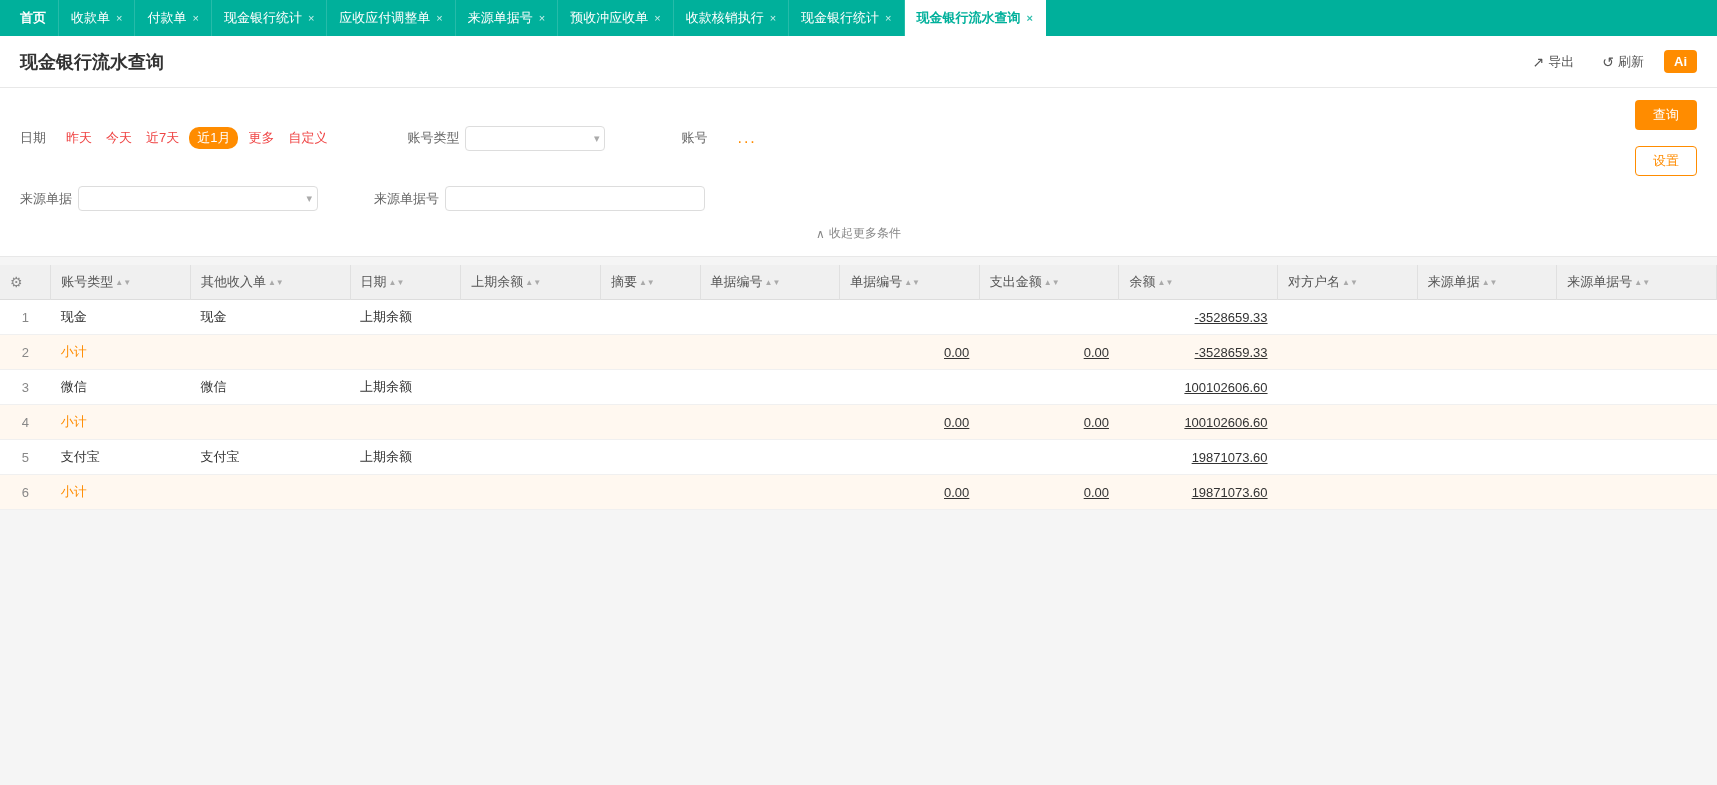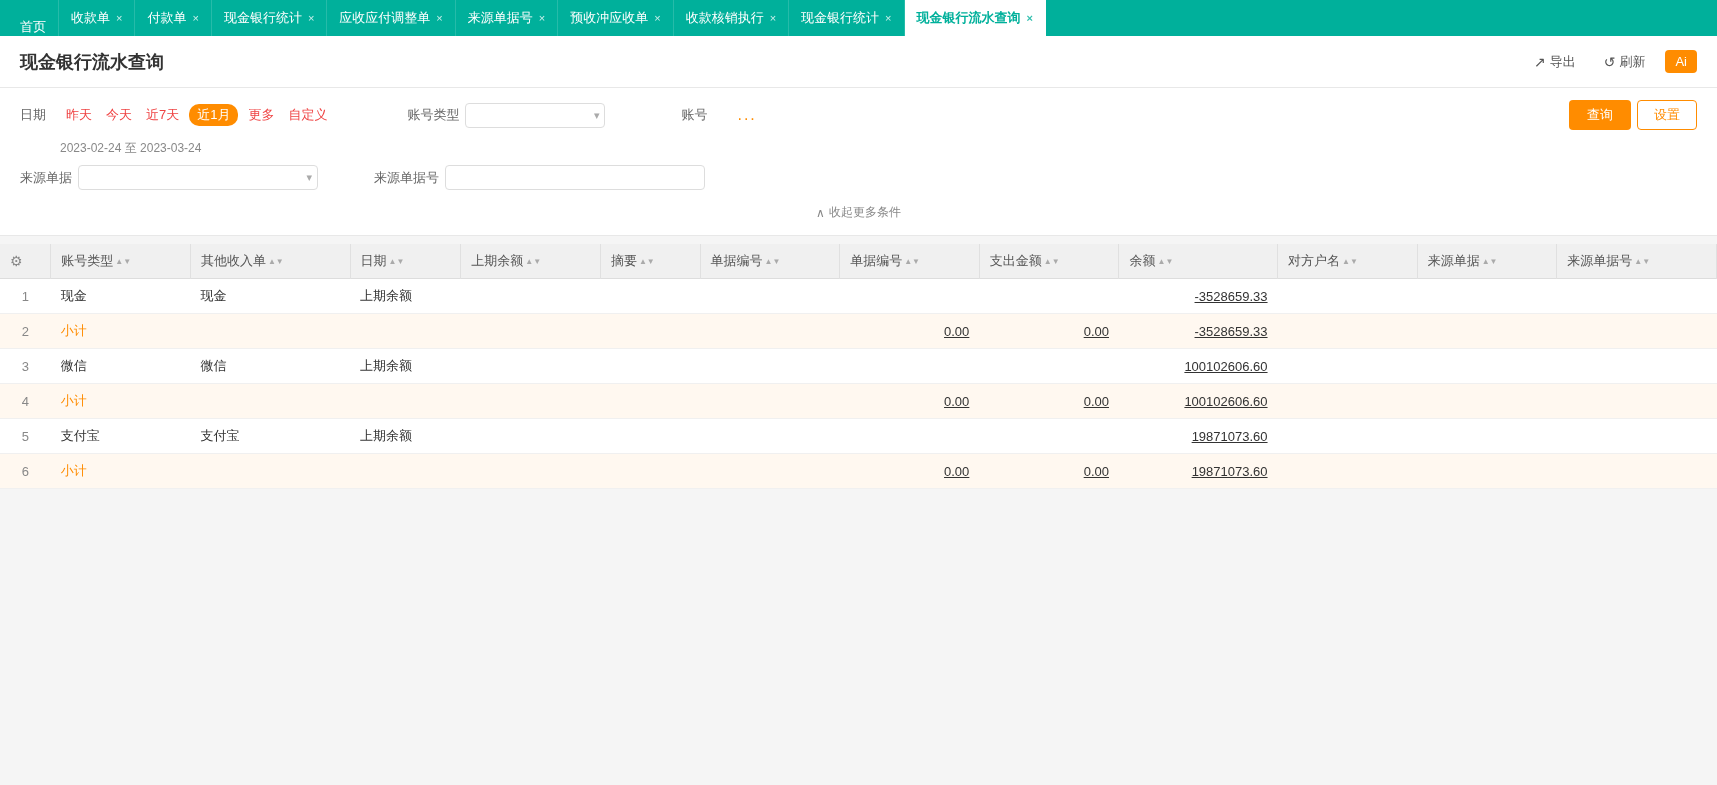--- a/index.html
+++ b/index.html
@@ -18,21 +18,21 @@
       color: #fff;
       padding: 0 12px;
       height: 36px;
       display: flex;
       align-items: center;
       cursor: pointer;
       white-space: nowrap;
       font-size: 13px;
       border-right: 1px solid rgba(255,255,255,0.15);
     }
-    .nav-item.home { font-weight: normal; align-items: flex-end; }
+    .nav-item.home { font-weight: bold; }
     .nav-item .close-x {
       margin-left: 6px;
       font-size: 11px;
       opacity: 0.8;
     }
     .nav-item.active {
       background: #fff;
       color: #00b09b;
       font-weight: bold;
     }
@@ -66,21 +66,21 @@
       cursor: pointer;
       font-size: 13px;
       padding: 4px 8px;
     }
     .ai-btn {
       background: #ff8c00;
       color: #fff;
       border-radius: 4px;
       padding: 4px 10px;
       font-size: 13px;
-      font-weight: normal;
+      font-weight: bold;
       cursor: pointer;
     }
 
     
     .filter-area {
       background: #fff;
       padding: 12px 20px;
       border-bottom: 1px solid #e8e8e8;
     }
     .filter-row {
@@ -169,22 +169,22 @@
       border: 1px solid #ff8c00;
       border-radius: 4px;
       padding: 5px 16px;
       font-size: 13px;
       cursor: pointer;
       white-space: nowrap;
     }
 
     .right-btns {
       display: flex;
-      flex-direction: row;
-      gap: 6px;
+      flex-direction: column;
+      gap: 16px;
       margin-left: auto;
     }
 
     .collapse-bar {
       display: flex;
       justify-content: center;
       align-items: center;
       padding: 4px 0 2px 0;
       cursor: pointer;
       color: #888;
@@ -338,27 +338,20 @@
       <span class="filter-label">账号</span>
       <span class="dots-btn">...</span>
     </div>
 
     <div class="right-btns">
       <button class="query-btn">查询</button>
       <button class="settings-btn">设置</button>
     </div>
   </div>
 
-  <div style="display:flex;align-items:center;gap:6px;margin-bottom:8px;margin-left:36px;">
-    <span class="date-range">
-      <span>2023-02-24</span>
-      <span> 至 </span>
-      <span>2023-03-24</span>
-    </span>
-  </div>
 
   <div class="filter-row">
     <div style="display:flex;align-items:center;gap:6px;">
       <span class="filter-label">来源单据</span>
       <div class="select-wrapper">
         <select class="filter-select" style="min-width:240px;">
           <option value=""></option>
         </select>
         <span class="chevron">▾</span>
       </div>

